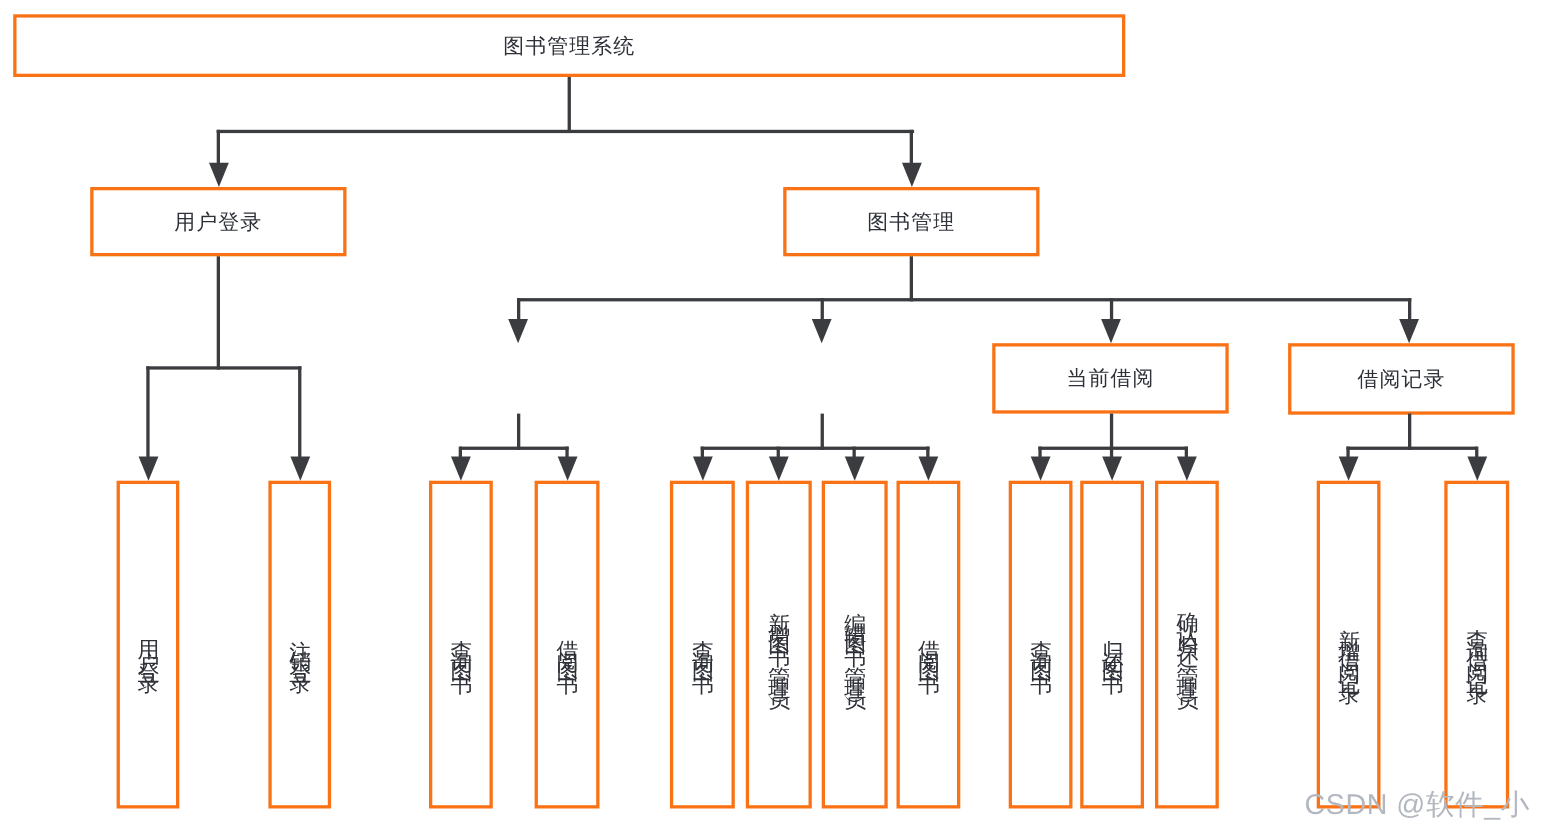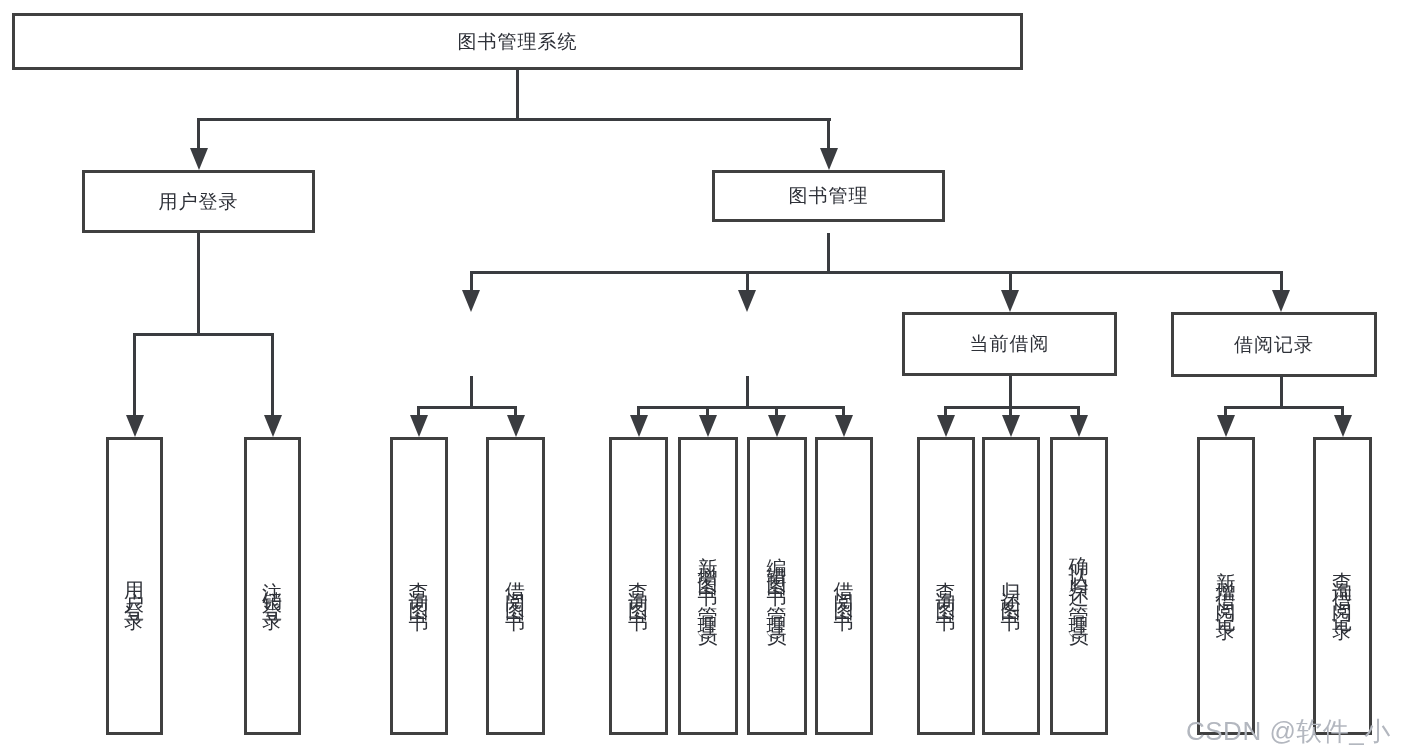--- a/index.html
+++ b/index.html
@@ -1,20 +1,20 @@
 <!DOCTYPE html>
 <html><head>
 <meta charset="utf-8">
 <style>
   html,body{margin:0;padding:0;background:#ffffff;}
   body{width:1405px;height:747px;overflow:hidden;
        font-family:"Liberation Sans", sans-serif;}
   #stage{position:relative;width:1405px;height:747px;background:#ffffff;}
 
-  .node{position:absolute;box-sizing:border-box;border:3px solid #404040;
+  .node{position:absolute;box-sizing:border-box;border:3px solid #f97316;
         background:#ffffff;display:flex;align-items:center;justify-content:center;
         color:#2e3138;font-size:19px;letter-spacing:1px;}
   .leaf span{writing-mode:vertical-rl;text-orientation:mixed;
         font-size:20px;letter-spacing:10px;line-height:1;color:#2e3138;}
 
   .vline{position:absolute;width:3px;background:#3a3c40;}
   .hline{position:absolute;height:3px;background:#3a3c40;}
   .arrow{position:absolute;width:0;height:0;
          border-left:9px solid transparent;border-right:9px solid transparent;
          border-top:22px solid #3a3c40;}
@@ -27,21 +27,21 @@
 
 <div id="stage">
 
   <div class="node" style="left:12px;top:13px;width:1011px;height:57px;">
     <span>图书管理系统</span>
   </div>
 
   <div class="node" style="left:82px;top:170px;width:233px;height:63px;">
     <span>用户登录</span>
   </div>
-  <div class="node" style="left:712px;top:170px;width:233px;height:52px;">
+  <div class="node" style="left:712px;top:170px;width:233px;height:63px;">
     <span>图书管理</span>
   </div>
 
   <div class="node" style="left:902px;top:312px;width:215px;height:64px;">
     <span>当前借阅</span>
   </div>
   <div class="node" style="left:1171px;top:312px;width:206px;height:65px;">
     <span>借阅记录</span>
   </div>
 

